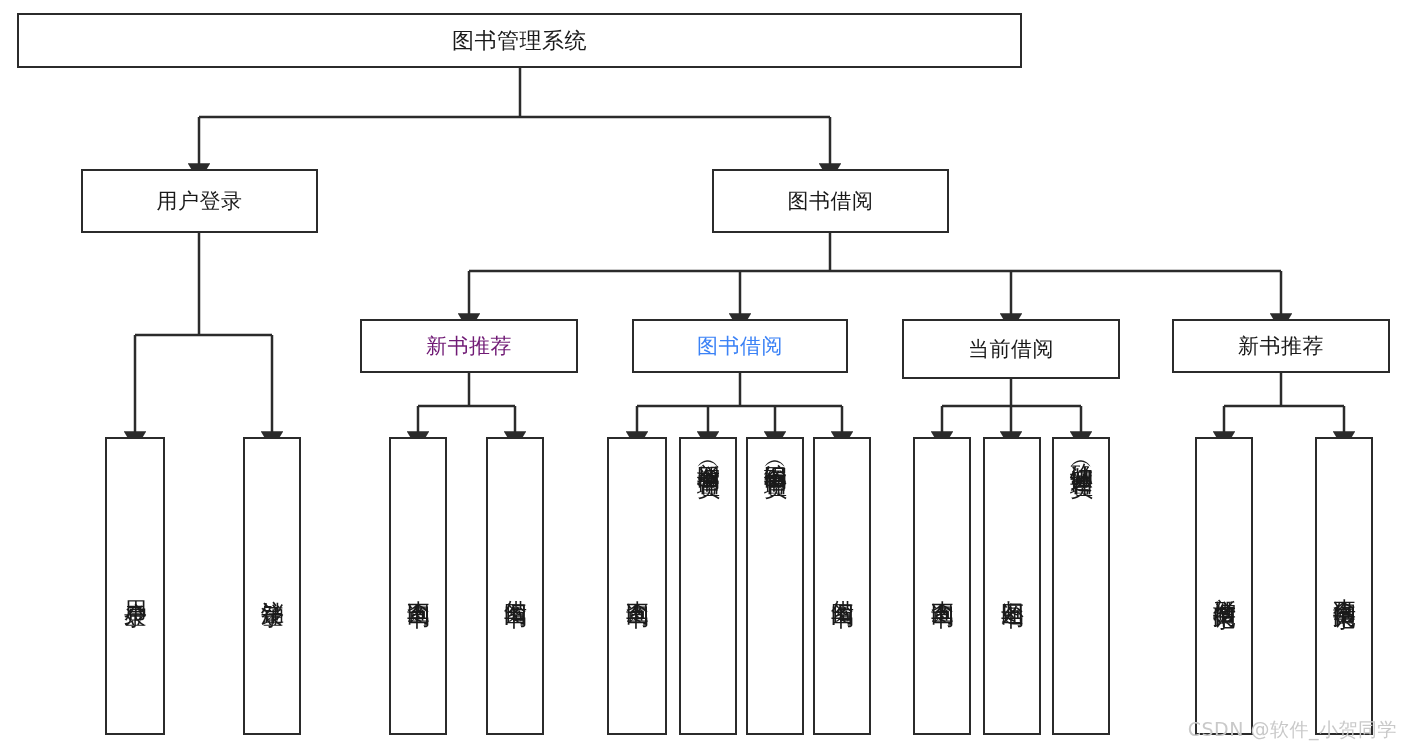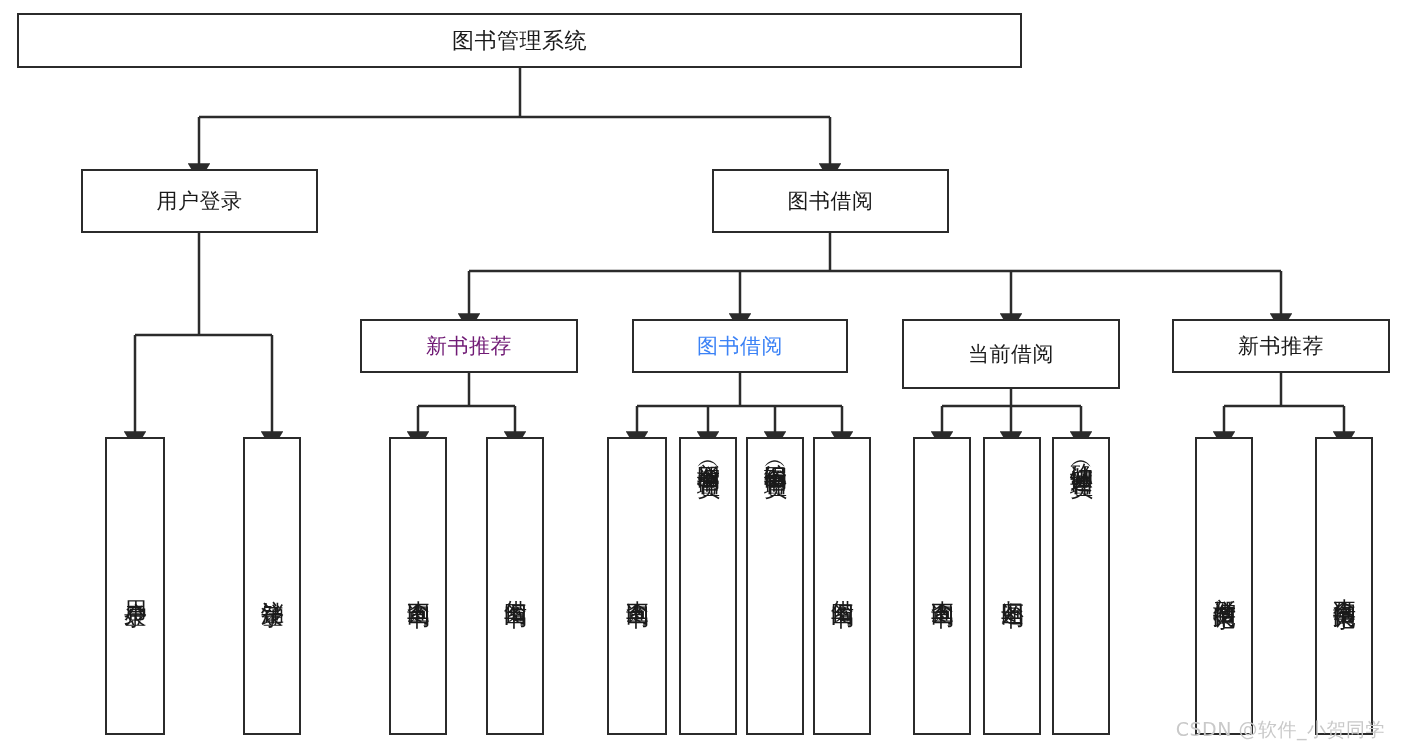--- a/index.html
+++ b/index.html
@@ -59,21 +59,21 @@
   .leaf-box {
     align-items: flex-start;
     padding-top: 6px;
   }
   .leaf-box.centered {
     align-items: center;
     padding-top: 0;
   }
   #watermark {
     position: absolute;
-    right: 20px;
+    right: 8px;
     bottom: 4px;
     font-size: 19px;
     color: #c9c9c9;
     white-space: nowrap;
     letter-spacing: 0.5px;
     pointer-events: none;
     text-align: center;
   }
 </style>
 </head>
@@ -133,21 +133,21 @@
       </div>
       <div class="node-box mid" style="left: 712px; top: 169px; width: 237px; height: 64px; border-color: rgb(43, 43, 43); background: rgb(255, 255, 255);">
         <span class="node-label-h" style="color: rgb(26, 26, 26);">图书借阅</span>
       </div>
       <div class="node-box mid" style="left: 360px; top: 319px; width: 218px; height: 54px; border-color: rgb(43, 43, 43); background: rgb(255, 255, 255);">
         <span class="node-label-h" style="color: #701a75;">新书推荐</span>
       </div>
       <div class="node-box mid" style="left: 632px; top: 319px; width: 216px; height: 54px; border-color: rgb(43, 43, 43); background: rgb(255, 255, 255);">
         <span class="node-label-h" style="color: #3b82f6;">图书借阅</span>
       </div>
-      <div class="node-box mid" style="left: 902px; top: 319px; width: 218px; height: 70px; border-color: rgb(43, 43, 43); background: rgb(255, 255, 255);">
+      <div class="node-box mid" style="left: 902px; top: 319px; width: 218px; height: 60px; border-color: rgb(43, 43, 43); background: rgb(255, 255, 255);">
         <span class="node-label-h" style="color: rgb(26, 26, 26);">当前借阅</span>
       </div>
       <div class="node-box mid" style="left: 1172px; top: 319px; width: 218px; height: 54px; border-color: rgb(43, 43, 43); background: rgb(255, 255, 255);">
         <span class="node-label-h" style="color: rgb(26, 26, 26);">新书推荐</span>
       </div>
       <div class="node-box leaf leaf-box centered" style="left: 105px; top: 437px; width: 60px; height: 298px; border-color: rgb(43, 43, 43); background: rgb(255, 255, 255);">
         <span class="node-label-v" style="color: rgb(26, 26, 26);">用户登录</span>
       </div>
       <div class="node-box leaf leaf-box centered" style="left: 243px; top: 437px; width: 58px; height: 298px; border-color: rgb(43, 43, 43); background: rgb(255, 255, 255);">
         <span class="node-label-v" style="color: rgb(26, 26, 26);">注销登录</span>

